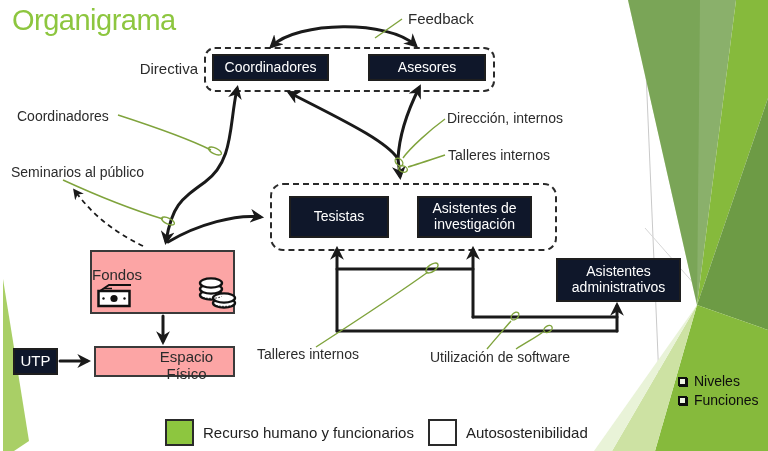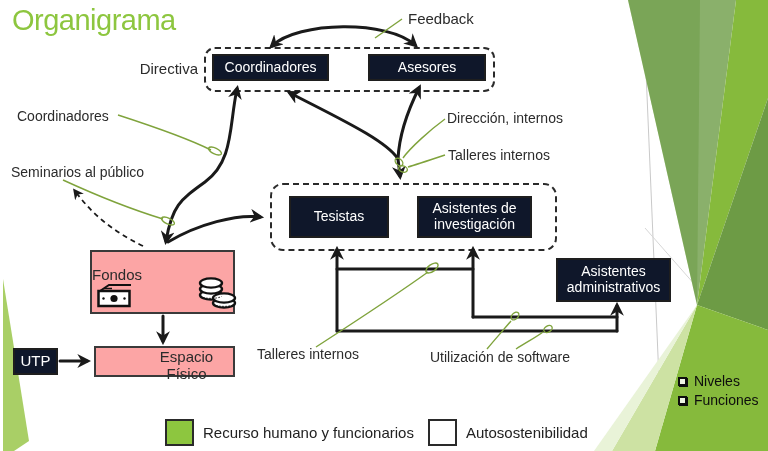--- a/index.html
+++ b/index.html
@@ -62,21 +62,21 @@
 
   <div class="title">Organigrama</div>
 
   <div class="group" style="left:204px;top:47px;width:287px;height:41px;"></div>
   <div class="group" style="left:270px;top:183px;width:283px;height:64px;border-radius:13px;"></div>
 
   <div class="gbox" style="left:212px;top:54px;width:117px;height:27px;">Coordinadores</div>
   <div class="gbox" style="left:368px;top:54px;width:118px;height:27px;">Asesores</div>
   <div class="gbox" style="left:289px;top:196px;width:100px;height:42px;">Tesistas</div>
   <div class="gbox" style="left:417px;top:196px;width:115px;height:42px;">Asistentes de investigación</div>
-  <div class="gbox" style="left:556px;top:258px;width:115px;height:44px;">Asistentes administrativos</div>
+  <div class="gbox" style="left:556px;top:258px;width:125px;height:44px;">Asistentes administrativos</div>
   <div class="gbox" style="left:13px;top:348px;width:45px;height:27px;font-size:15px;">UTP</div>
 
   <div class="wbox fondos" style="left:90px;top:250px;width:145px;height:64px;">
     <span>Fondos</span>
   </div>
   <div class="wbox" style="left:94px;top:346px;width:141px;height:31px;padding-left:44px;">Espacio Físico</div>
 
   <svg class="icon-abs" style="left:97px;top:282px;" width="36" height="26" viewBox="0 0 36 26">
     <path d="M3,9 L12,3 L34,3" fill="none" stroke="#111" stroke-width="2"></path>
     <path d="M7,6.5 L15,6.5" fill="none" stroke="#111" stroke-width="1.5"></path>

